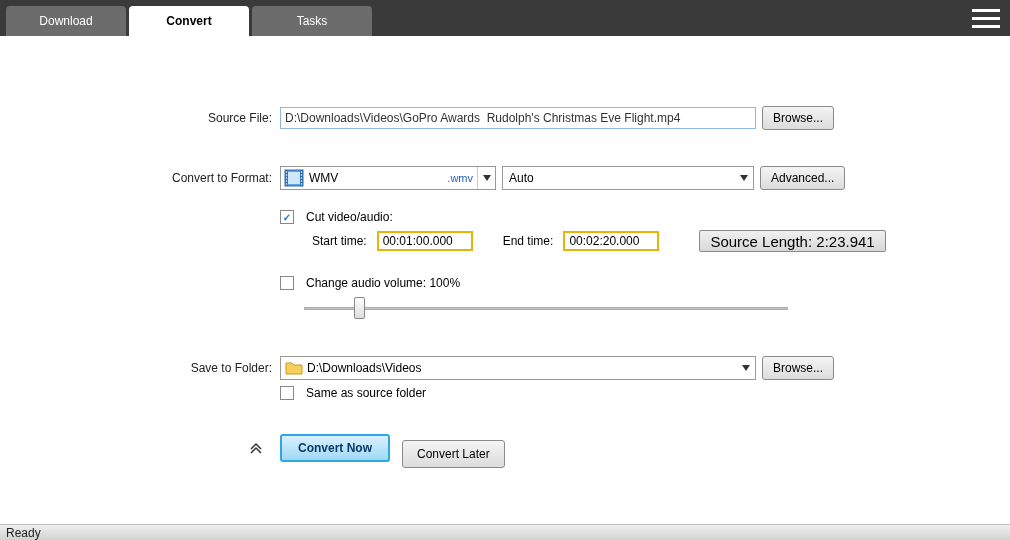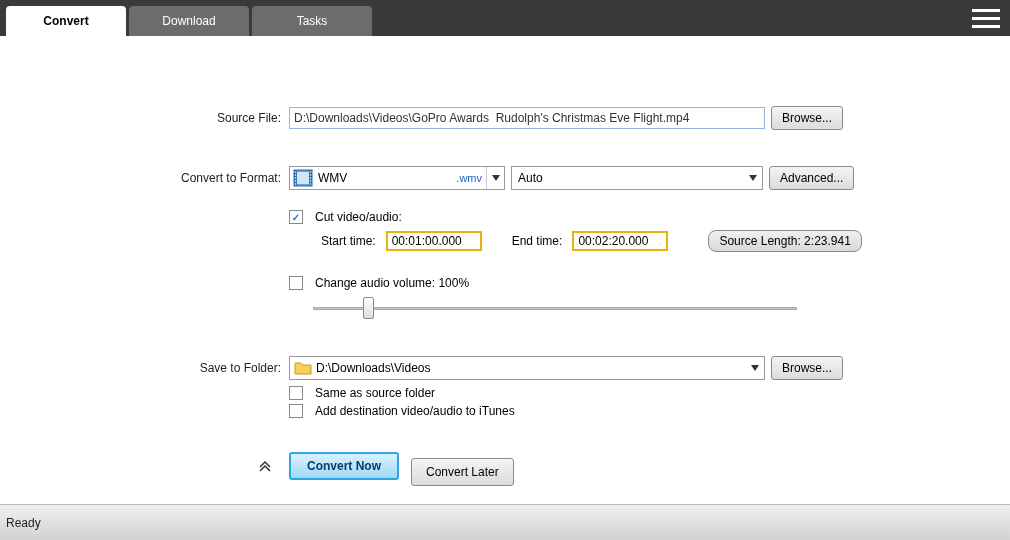--- a/index.html
+++ b/index.html
@@ -5,58 +5,58 @@
 * { margin: 0; padding: 0; box-sizing: border-box; font-family: "Segoe UI", Tahoma, sans-serif; font-size: 12px; }
 html, body { width: 1010px; height: 540px; overflow: hidden; background: #fff; }
 .titlebar { height: 36px; background: #3a3a3a; display: flex; align-items: center; }
 .tabs { display: flex; height: 100%; gap: 0; padding-left: 6px; }
 .tab { width: 120px; height: 30px; margin-top: 6px; display: flex; align-items: center; justify-content: center; background: #6c6c6c; color: #fff; border-radius: 4px 4px 0 0; cursor: pointer; margin-right: 3px; font-size: 12px; }
 .tab.active { background: #fff; color: #000; font-weight: bold; }
 .hamburger { margin-left: auto; margin-right: 10px; width: 28px; height: 28px; display: flex; flex-direction: column; justify-content: center; gap: 5px; cursor: pointer; }
 .hamburger span { display: block; height: 3px; background: #fff; width: 100%; }
 .content { padding: 70px 0 0 0; }
 .row { display: flex; align-items: center; margin-bottom: 10px; }
-.label-col { width: 280px; text-align: right; padding-right: 8px; color: #222; margin-left: 9px; }
+.label-col { width: 280px; text-align: right; padding-right: 8px; color: #222; }
 .field-col { display: flex; align-items: center; gap: 6px; }
 .textbox { height: 22px; border: 1px solid #8fb6e0; background: #fff; padding: 0 4px; font-size: 12px; color: #333; }
 .textbox.source { width: 476px; }
 .btn { height: 24px; padding: 0 10px; border: 1px solid #8a8a8a; background: linear-gradient(#f4f4f4,#dcdcdc); border-radius: 3px; cursor: pointer; font-size: 12px; }
 .format-select { display: flex; align-items: center; border: 1px solid #999; height: 24px; width: 216px; background: #fff; }
 .fmt-icon { width: 20px; height: 18px; margin: 0 3px; display:inline-block; }
 .fmt-name { flex: 1; padding-left: 2px; }
 .fmt-ext { color: #2463c2; font-size: 11px; padding-right: 4px; }
 .dd-arrow { width: 18px; height: 100%; display: flex; align-items: center; justify-content: center; border-left: 1px solid #ccc; cursor:pointer; }
 .dd-arrow svg { width: 8px; height: 6px; }
 .auto-select { display: flex; align-items: center; border: 1px solid #999; height: 24px; width: 252px; background: #fff; padding-left: 6px; }
 .auto-select .txt { flex: 1; }
 .checkbox-row { display: flex; align-items: center; gap: 12px; }
 .checkbox { width: 14px; height: 14px; border: 1px solid #888; background: #fff; display:flex; align-items:center; justify-content:center; cursor:pointer;}
 .checkbox.checked::after { content:"✓"; font-size: 10px; color: #2a6bcf; font-weight:bold; }
 .sub-indent { margin-left: 32px; display:flex; align-items:center; gap:10px; }
 .small-input { width: 96px; height: 20px; border: 2px solid #eab308; padding: 0 4px; }
-.source-length-btn { height: 22px; padding: 0 10px; border: 1px solid #8a8a8a; background: linear-gradient(#f0f0f0,#d8d8d8); border-radius: 8px; font-size:12px; cursor:pointer;}
+.source-length-btn { height: 22px; padding: 0 10px; border: 1px solid #8a8a8a; background: linear-gradient(#f0f0f0,#d8d8d8); border-radius: 2px; font-size:15px; cursor:pointer;}
 .slider-wrap { width: 484px; height: 20px; position: relative; display:flex; align-items:center; }
 .slider-track { width: 100%; height: 3px; background: #c7c7c7; border: 1px solid #aaa; }
 .slider-thumb { position: absolute; left: 50px; width: 11px; height: 22px; background: linear-gradient(#fff,#ddd); border: 1px solid #888; border-radius: 2px; cursor:pointer;}
 .folder-select { display:flex; align-items:center; border:1px solid #999; height:24px; width:476px; background:#fff; padding-left:4px;}
 .folder-icon { width:18px; height:16px; display:inline-block;}
 .folder-select .txt { flex:1; padding-left:4px; }
 .chevrons { width: 20px; height: 20px; display:flex; align-items:center; justify-content:center; cursor:pointer; }
 .convert-now { height: 28px; padding: 0 16px; border: 2px solid #2fa7e6; background: linear-gradient(#d9f1ff,#9fd9f6); border-radius: 3px; font-weight: bold; color: #0a3a66; cursor:pointer;}
 .convert-later { height: 28px; padding: 0 14px; border: 1px solid #8a8a8a; background: linear-gradient(#f4f4f4,#dcdcdc); border-radius: 3px; cursor:pointer;margin-top:12px;}
-.statusbar { position:absolute; left:0; bottom:0; width:100%; height:36px; background: linear-gradient(#f0f0f0,#d2d2d2); border-top:1px solid #bbb; display:flex; align-items:center; padding-left:6px; font-size:12px; color:#222;text-align:right;}
+.statusbar { position:absolute; left:0; bottom:0; width:100%; height:16px; background: linear-gradient(#f0f0f0,#d2d2d2); border-top:1px solid #bbb; display:flex; align-items:center; padding-left:6px; font-size:12px; color:#222;text-align:right;}
 .section-gap { height: 28px; }
 </style>
 </head>
 <body>
 
 <div class="titlebar">
   <div class="tabs">
+    <div class="tab">Download</div>
     <div class="tab active">Convert</div>
-    <div class="tab">Download</div>
     <div class="tab">Tasks</div>
   </div>
   <div class="hamburger">
     <span></span>
       <span></span>
       <span></span>
   </div>
 </div>
 
 <div class="content">
@@ -181,24 +181,20 @@
     </div>
   </div>
 
   <div class="row" style="margin-top:-4px">
     <div class="label-col"></div>
     <div class="field-col" style="flex-direction:column; align-items:flex-start; gap:4px;">
       <div class="checkbox-row">
         <span class="checkbox"></span>
         <span>Same as source folder</span>
       </div>
-      <div class="checkbox-row">
-        <span class="checkbox"></span>
-        <span>Add destination video/audio to iTunes</span>
-      </div>
     </div>
   </div>
 
   <div style="height:18px"></div>
 
   <div class="row">
     <div class="label-col" style="display:flex; justify-content:flex-end; padding-right:14px;">
       <span class="chevrons">
         <svg width="14" height="14" viewBox="0 0 14 14">
             <path d="M2 8 L7 3 L12 8" fill="none" stroke="#333" stroke-width="1.5"></path>

